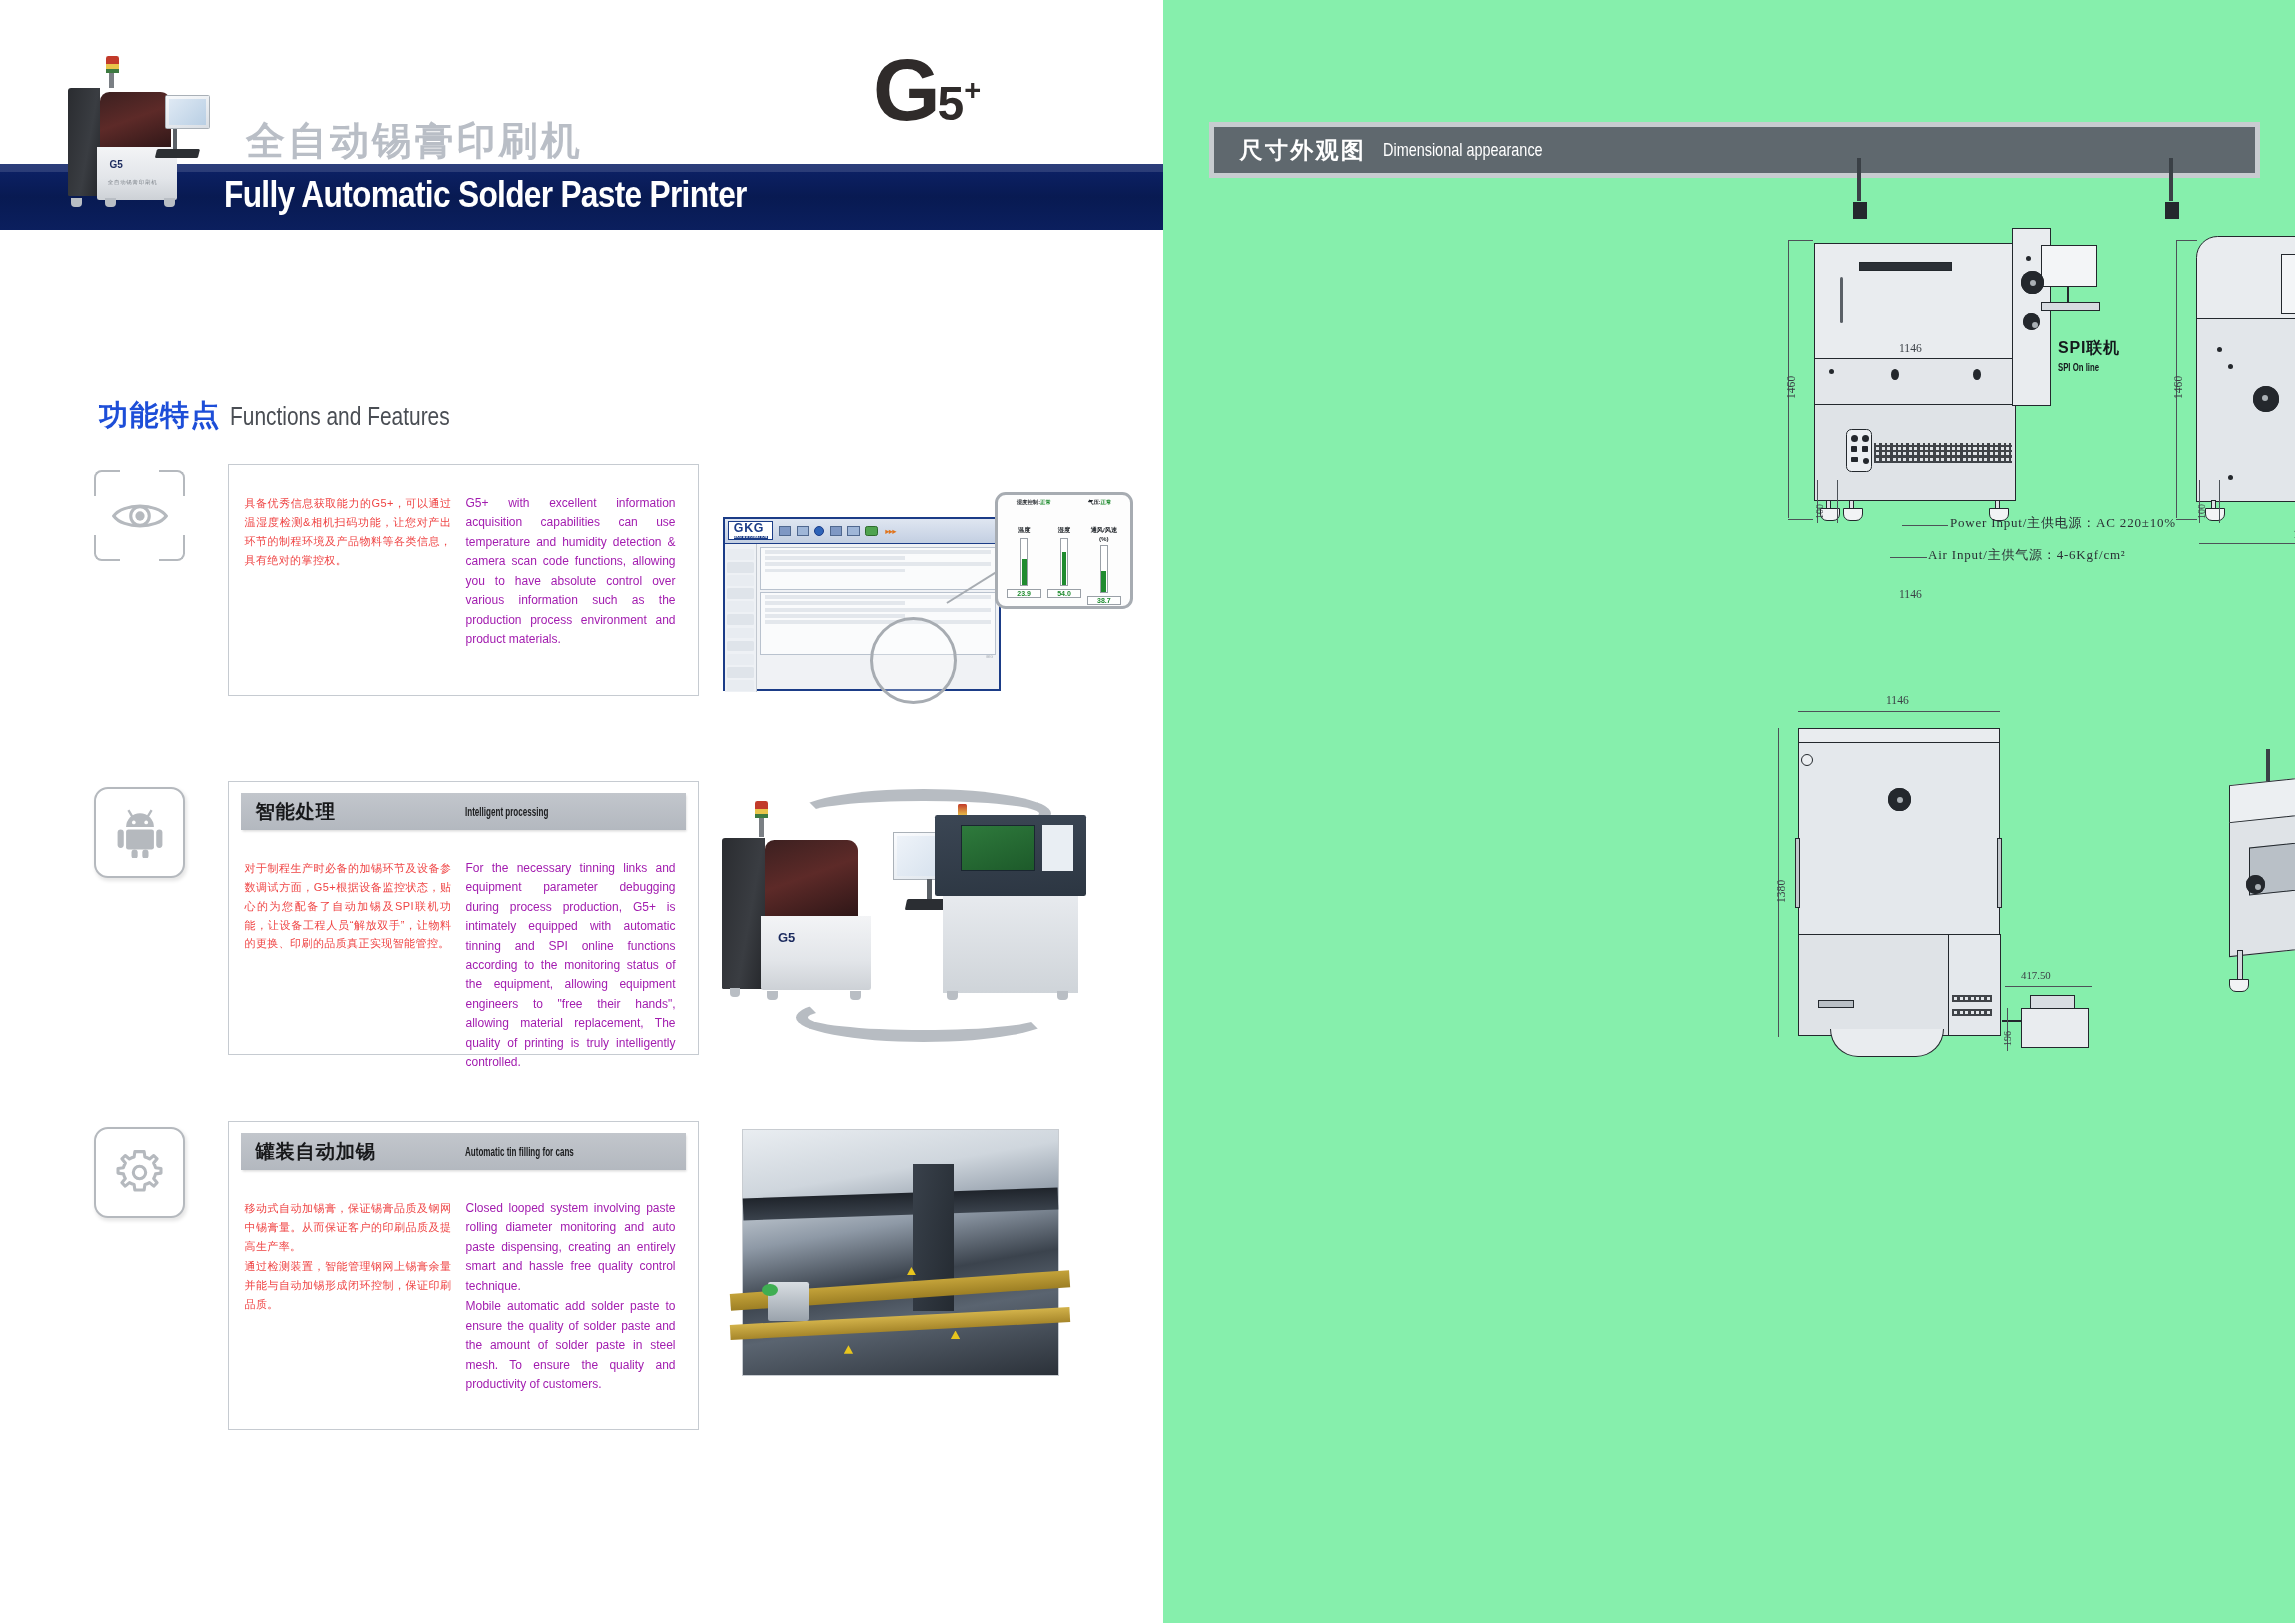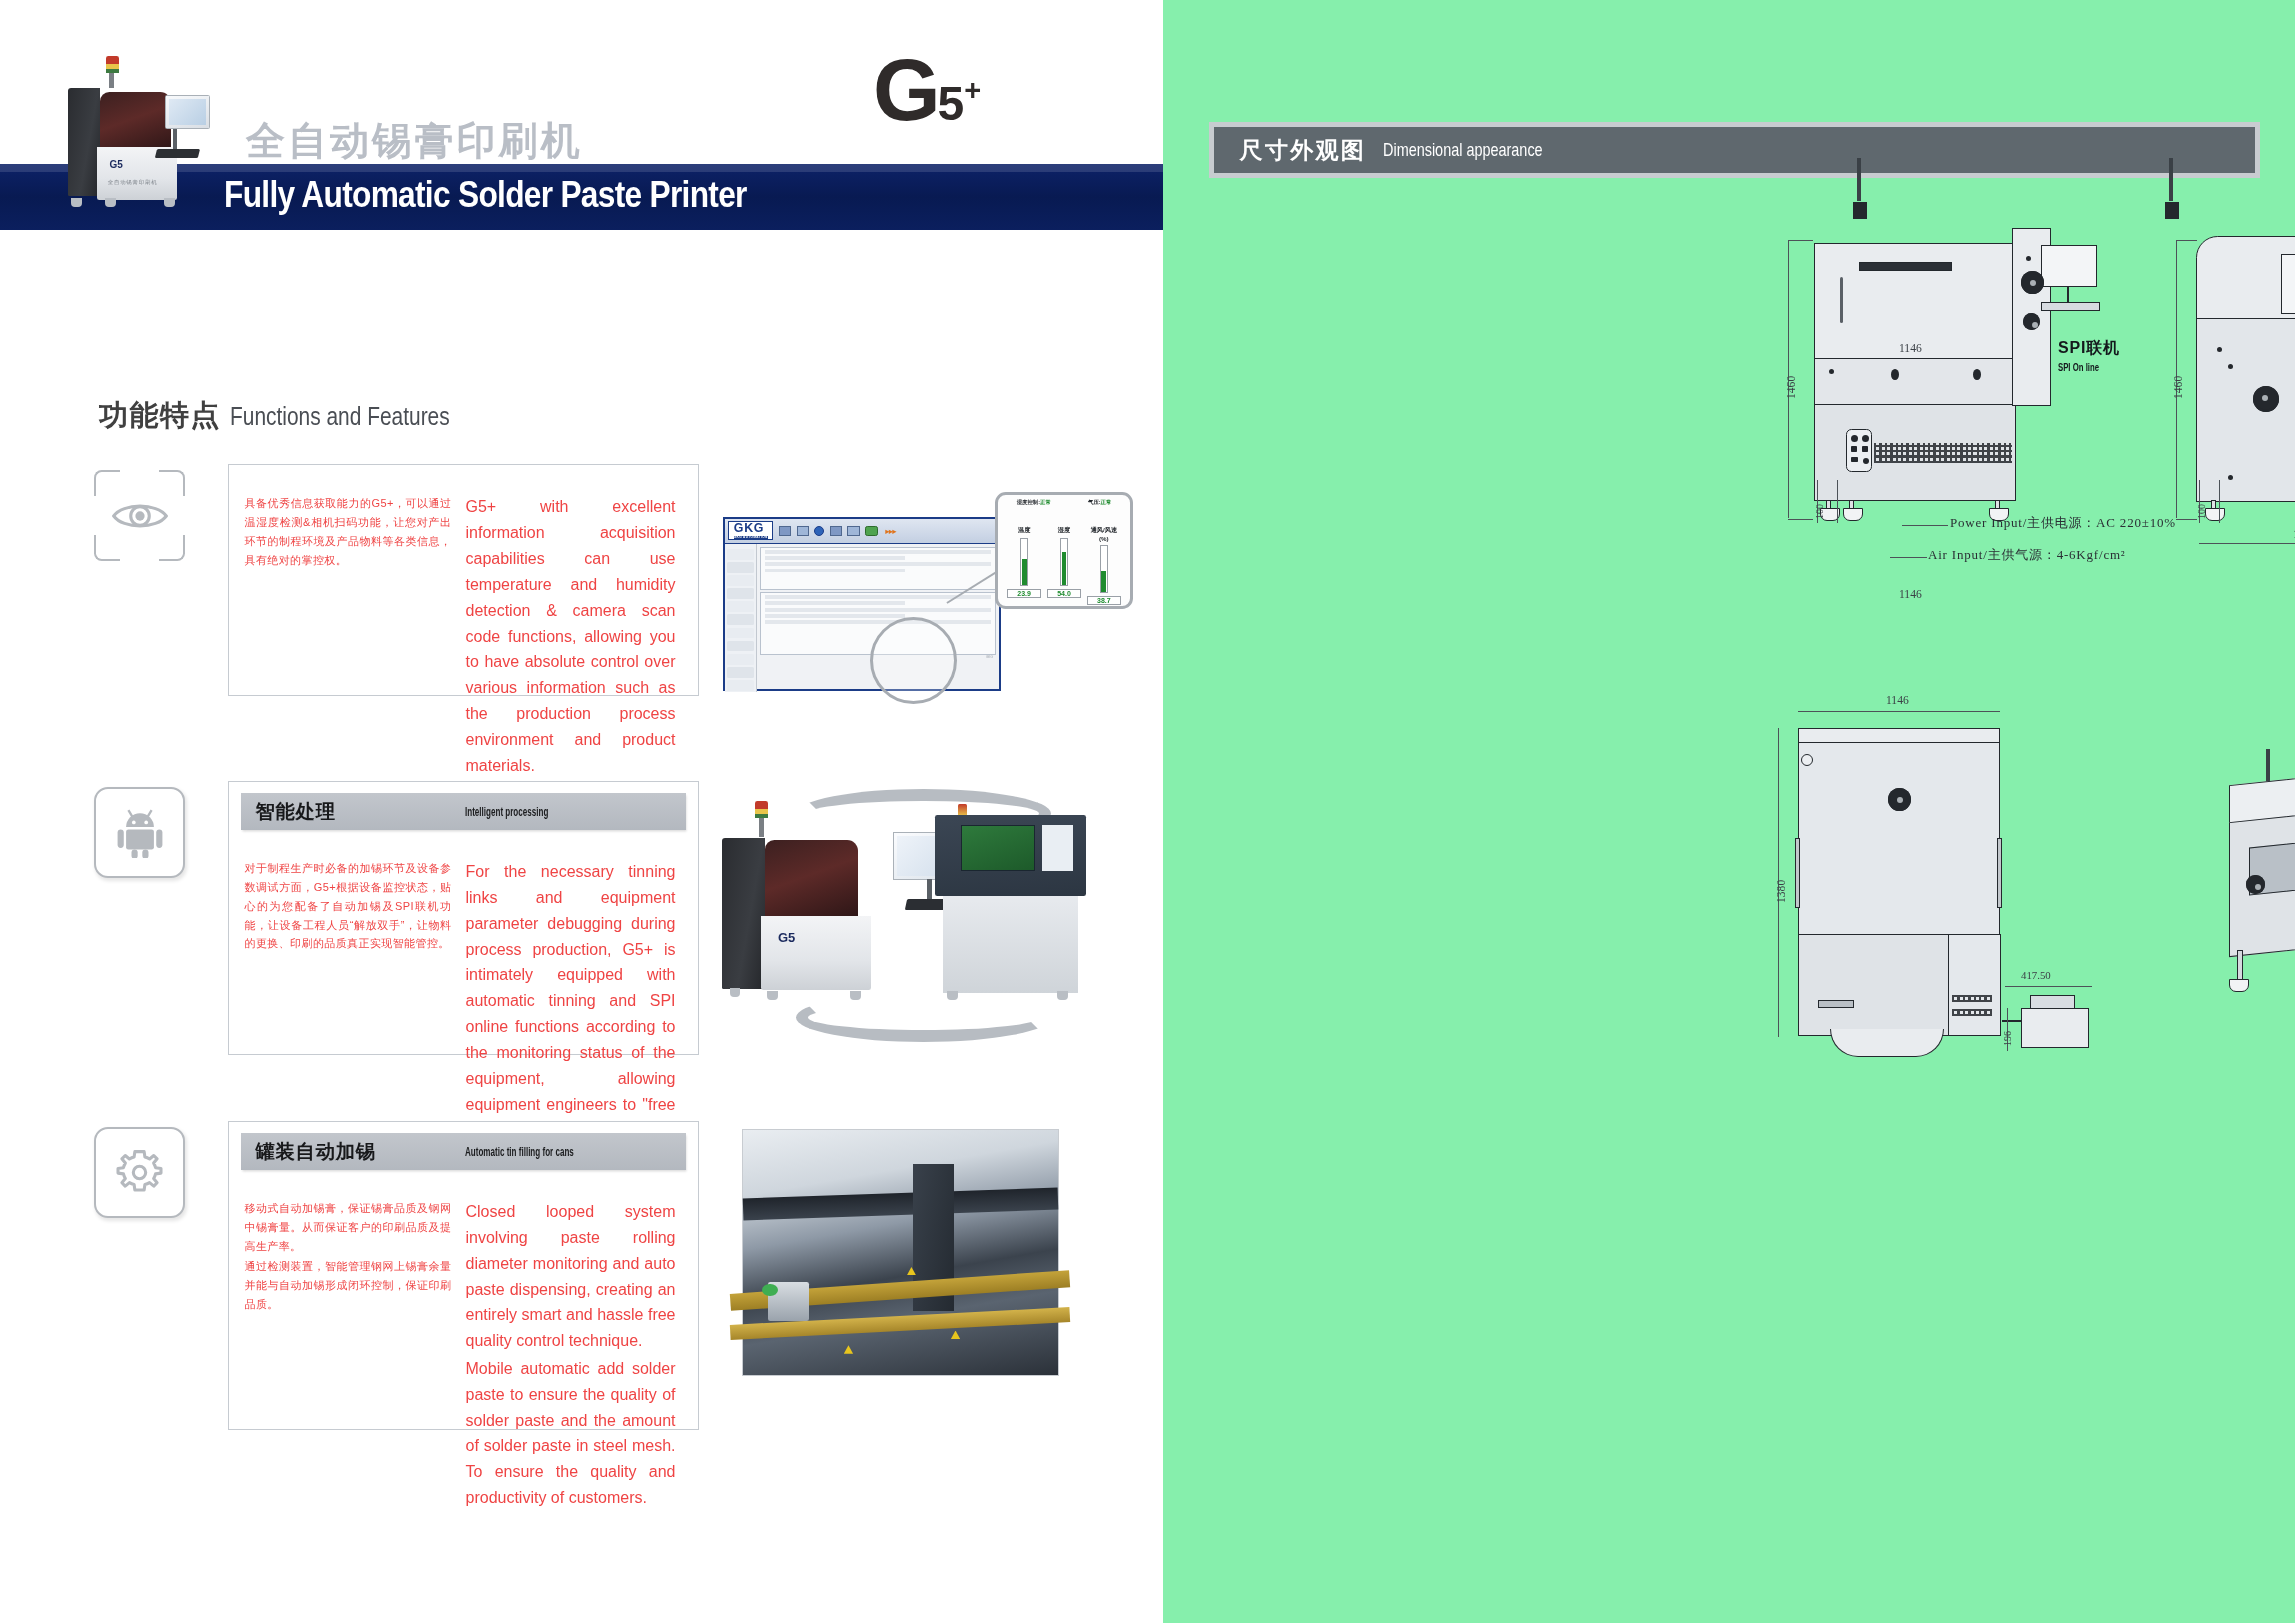--- a/index.html
+++ b/index.html
@@ -64,21 +64,21 @@
               background:linear-gradient(160deg,#f8fafc,#d9dee4); border:0.8px solid #a9b0b7; border-radius:1.5px; }
   .hm-mon i { position:absolute; left:3.1px; top:3.1px; right:3.1px; bottom:3.1px; display:block;
               background:linear-gradient(135deg,#dfe9f4,#b9cfe4); }
   .hm-arm   { position:absolute; left:113px; top:73px; width:3.9px; height:21.6px; background:#5b6066; }
   .hm-kb    { position:absolute; left:96px; top:93px; width:43px; height:8.5px;
               background:#2c2f33; border-radius:1.5px; transform: skewX(-14deg); }
   .hm-foot  { position:absolute; top:142px; width:10.8px; height:9.3px; background:#b9bec4; border-radius:0 0 3.9px 3.9px; }
 
   
   #fn-title { position: absolute; left: 99px; top: 396px; white-space: nowrap; }
-  #fn-title .cn { font-size: 29px; font-weight: bold; color: #404040; letter-spacing: 1.5px; }
+  #fn-title .cn { font-size: 29px; font-weight: bold; color: #1d4ed8; letter-spacing: 1.5px; }
   #fn-title .en { font-size: 25.5px; color: #4a4e54; margin-left: 9.3px;
                   transform: scaleX(0.82); display: inline-block; transform-origin: left center; }
 
   
   .feature-row { position: absolute; left: 0; width: 1163px; }
   #row1 { top: 464px; height: 278px; }
   #row2 { top: 781px; height: 325px; }
   #row3 { top: 1121px; height: 348px; }
 
   .icon-box {
@@ -119,21 +119,21 @@
     font-size: 13px; font-weight: bold; color: #1b1c1e; white-space: nowrap;
     transform: translateY(-50%) scaleX(0.62); transform-origin: left center;
   }
 
   .card-body { display: flex; padding: 29px 15.5px 0 15.5px; gap: 14px; }
   .col-cn {
     width: 207px; font-size: 11px; line-height: 1.72; color: #ef4444;
     text-align: justify; letter-spacing: 0.4px;
   }
   .col-en {
-    width: 210px; font-size: 16px; line-height: 1.62; color: #ef4444;
+    width: 210px; font-size: 12px; line-height: 1.62; color: #a21caf;
     text-align: justify;
   }
   .col-en p + p { margin-top: 1.5px; }
   .col-cn p + p { margin-top: 1.5px; }
 
   
   .media { position: absolute; }
   #media1 { left: 723px; top: 21.6px;  width: 410px; height: 224px; }
   #media2 { left: 680px; top: 7.7px;  width: 410px; height: 255px; }
   #media3 { left: 742px; top: 7.7px;  width: 317px; height: 247px; }

